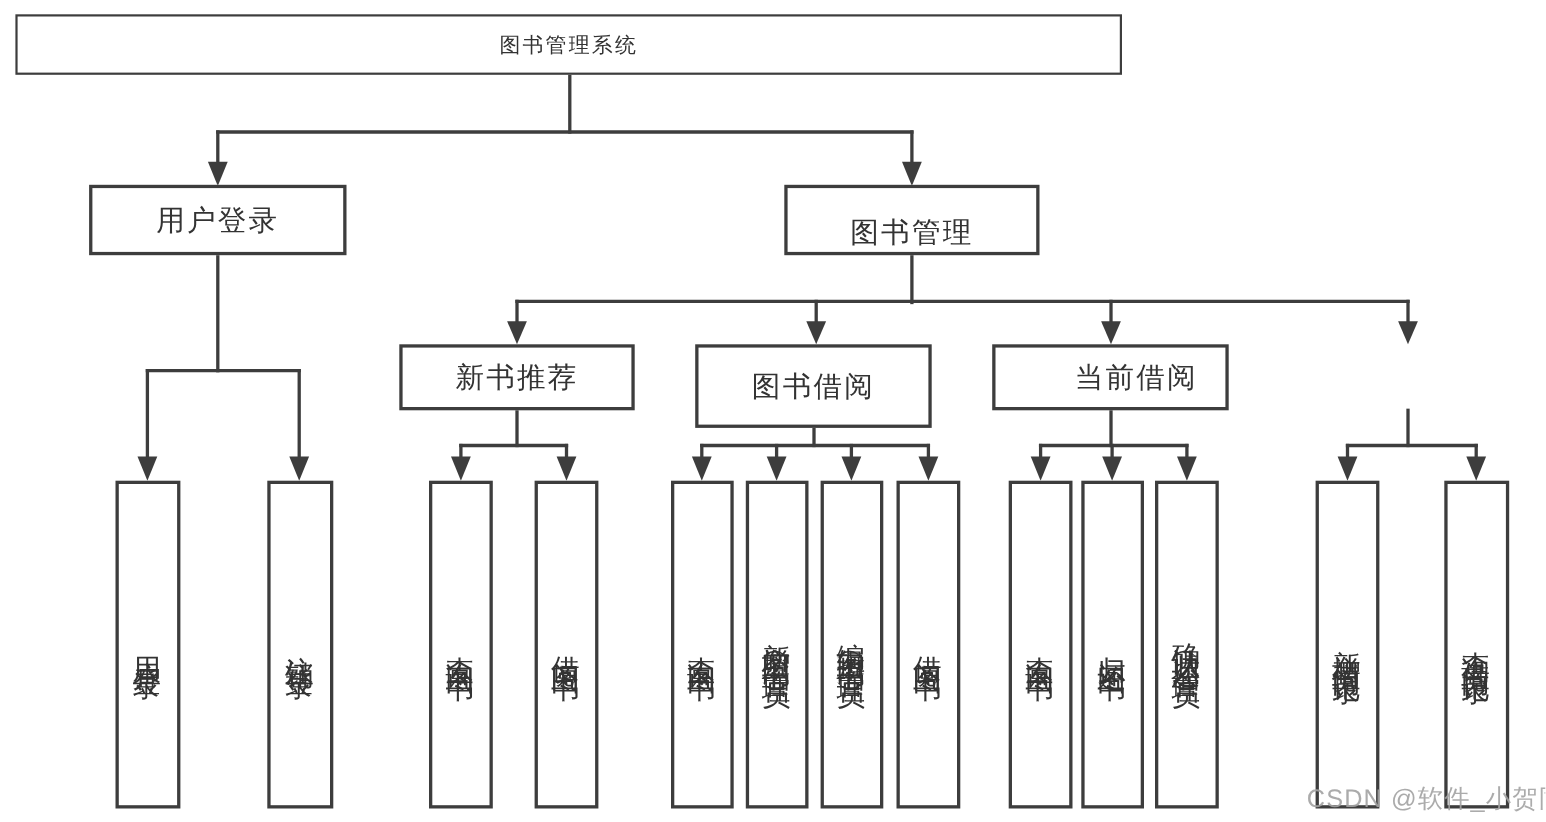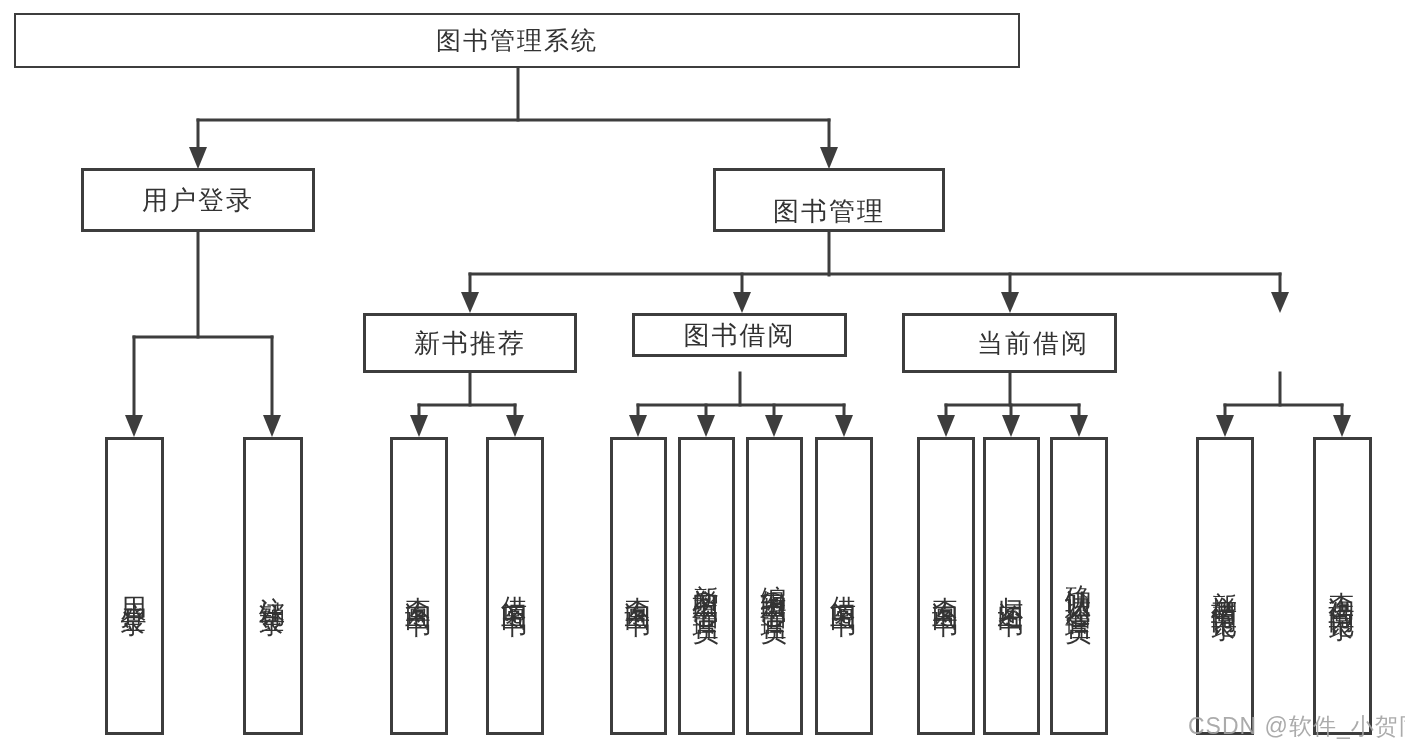--- a/index.html
+++ b/index.html
@@ -6,21 +6,21 @@
   body{font-family:"Liberation Sans","DejaVu Sans",sans-serif;}
   .stage{position:relative;width:1405px;height:747px;background:#ffffff;overflow:hidden;}
   .wires{position:absolute;left:0;top:0;width:1405px;height:747px;}
   .wires line{stroke:#3d3d3d;stroke-width:3;stroke-linecap:square;}
   .wires polygon{fill:#3d3d3d;stroke:none;}
   .node{
     position:absolute;box-sizing:border-box;background:#ffffff;
     border:3px solid #3d3d3d;display:flex;align-items:center;justify-content:center;
     color:#333333;font-size:26px;letter-spacing:2px;z-index:2;
   }
-  .node.root{border-width:2px;font-size:25px;}
+  .node.root{border-width:2px;font-size:19px;}
   .leaf .vtext{
     writing-mode:vertical-rl;text-orientation:mixed;
     letter-spacing:5px;font-size:26px;color:#333333;white-space:nowrap;
   }
   .watermark{
     position:absolute;z-index:6;color:#a3a3a3;opacity:.9;
     font-size:23px;letter-spacing:1px;white-space:nowrap;
   }
 </style>
 </head>
@@ -104,21 +104,21 @@
   <div class="node" style="left:81px;top:168px;width:234px;height:64px;">
     <span>用户登录</span>
   </div>
   <div class="node" style="left:713px;top:168px;width:232px;height:64px;align-items:flex-end;">
     <span>图书管理</span>
   </div>
 
   <div class="node" style="left:363px;top:313px;width:214px;height:60px;">
     <span>新书推荐</span>
   </div>
-  <div class="node" style="left:632px;top:313px;width:215px;height:44px;">
+  <div class="node" style="left:632px;top:313px;width:215px;height:76px;">
     <span>图书借阅</span>
   </div>
   <div class="node" style="left:902px;top:313px;width:215px;height:60px;padding-left:47px;">
     <span>当前借阅</span>
   </div>
 
   <div class="node leaf" style="left:105px;top:437px;width:59px;height:298px;">
     <span class="vtext">用户登录</span>
   </div>
   <div class="node leaf" style="left:243px;top:437px;width:60px;height:298px;">

